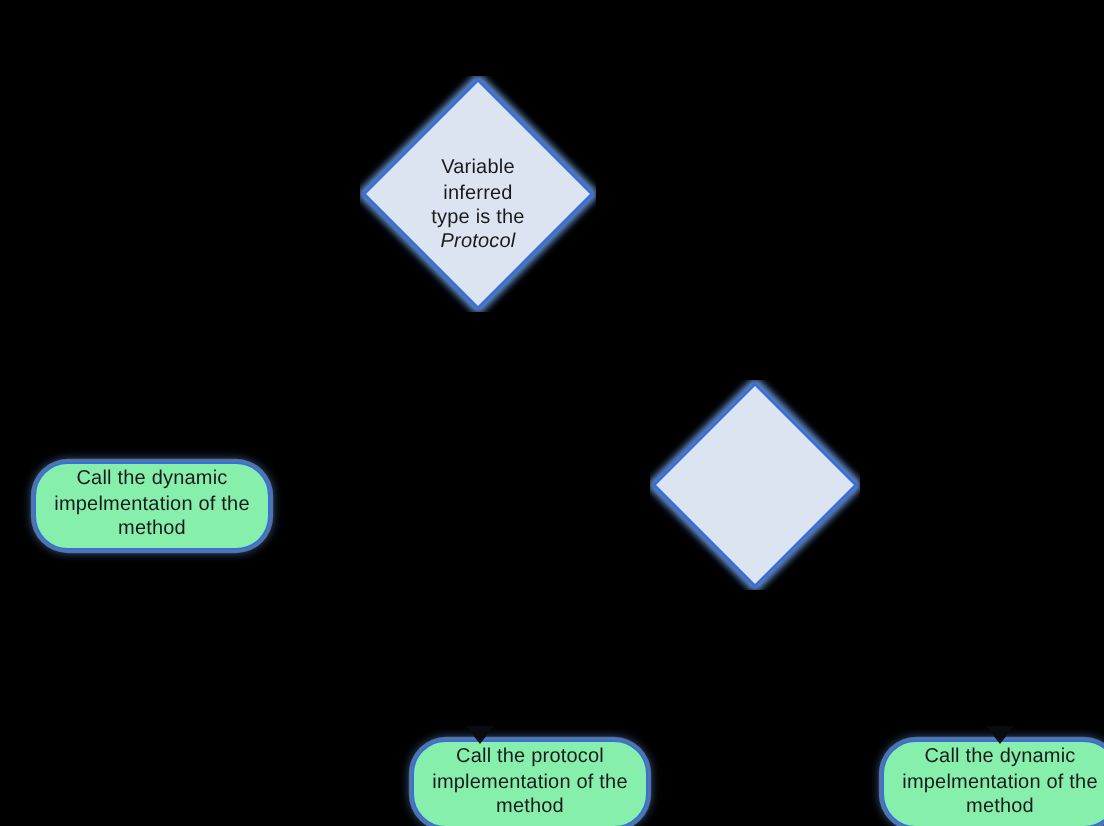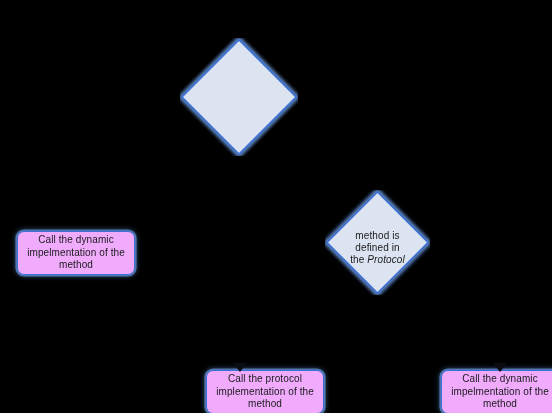--- a/index.html
+++ b/index.html
@@ -50,23 +50,23 @@
     white-space: pre-line;
   }
   .diamond .label em {
     font-style: italic;
   }
 
   
   .pbox {
     position: absolute;
     box-sizing: border-box;
-    background: #f0abfc;
+    background: #86efac;
     border: 1.4px solid #3a6fd8;
-    border-radius: 7px;
+    border-radius: 17px;
     box-shadow: 0 0 0 1.6px rgba(120,175,255,0.55),
                 0 0 4px 2px rgba(110,170,255,0.40);
     display: flex;
     align-items: center;
     justify-content: center;
   }
   .pbox .label {
     text-align: center;
     color: #1a1a1a;
     font-size: 10px;
@@ -110,43 +110,44 @@
           <feComposite in2="b" operator="in"></feComposite>
           <feMerge>
             <feMergeNode></feMergeNode>
               <feMergeNode></feMergeNode>
           </feMerge>
         </filter>
       </defs>
       <polygon points="59,2 116,59 59,116 2,59" fill="none" stroke="#78afff" stroke-width="3.4" filter="url(#glow1)"></polygon>
       <polygon points="59,2 116,59 59,116 2,59" fill="#dce4f2" stroke="#3a6fd8" stroke-width="1.5"></polygon>
     </svg>
+    <div class="label">
+      <span>Variable
+inferred
+type is the
+<em>Protocol</em></span>
+    </div>
   </div>
 
   <div class="diamond" style="left:325px; top:190px; width:105px; height:105px;">
     <svg class="shape" viewBox="0 0 105 105" width="105" height="105">
       <defs>
         <filter id="glow2" x="-40%" y="-40%" width="180%" height="180%">
           <feGaussianBlur stdDeviation="2.1" result="b"></feGaussianBlur>
           <feFlood flood-color="#78afff" flood-opacity="0.85"></feFlood>
           <feComposite in2="b" operator="in"></feComposite>
           <feMerge>
             <feMergeNode></feMergeNode>
               <feMergeNode></feMergeNode>
           </feMerge>
         </filter>
       </defs>
       <polygon points="52.5,2 103,52.5 52.5,103 2,52.5" fill="none" stroke="#78afff" stroke-width="3.4" filter="url(#glow2)"></polygon>
       <polygon points="52.5,2 103,52.5 52.5,103 2,52.5" fill="#dce4f2" stroke="#3a6fd8" stroke-width="1.5"></polygon>
     </svg>
-    <div class="label" style="width:72%;">
-      <span>method is
-defined in
-the <em>Protocol</em></span>
-    </div>
   </div>
 
   <div class="pbox" style="left:17px; top:231px; width:118px; height:44px;">
     <div class="label">Call the dynamic
 impelmentation of the
 method</div>
   </div>
 
   <div class="arrowhead" style="left:233px; top:363px;"></div>
   <div class="pbox" style="left:181px; top:370px; width:118px; height:44px;margin-left:25px;">

